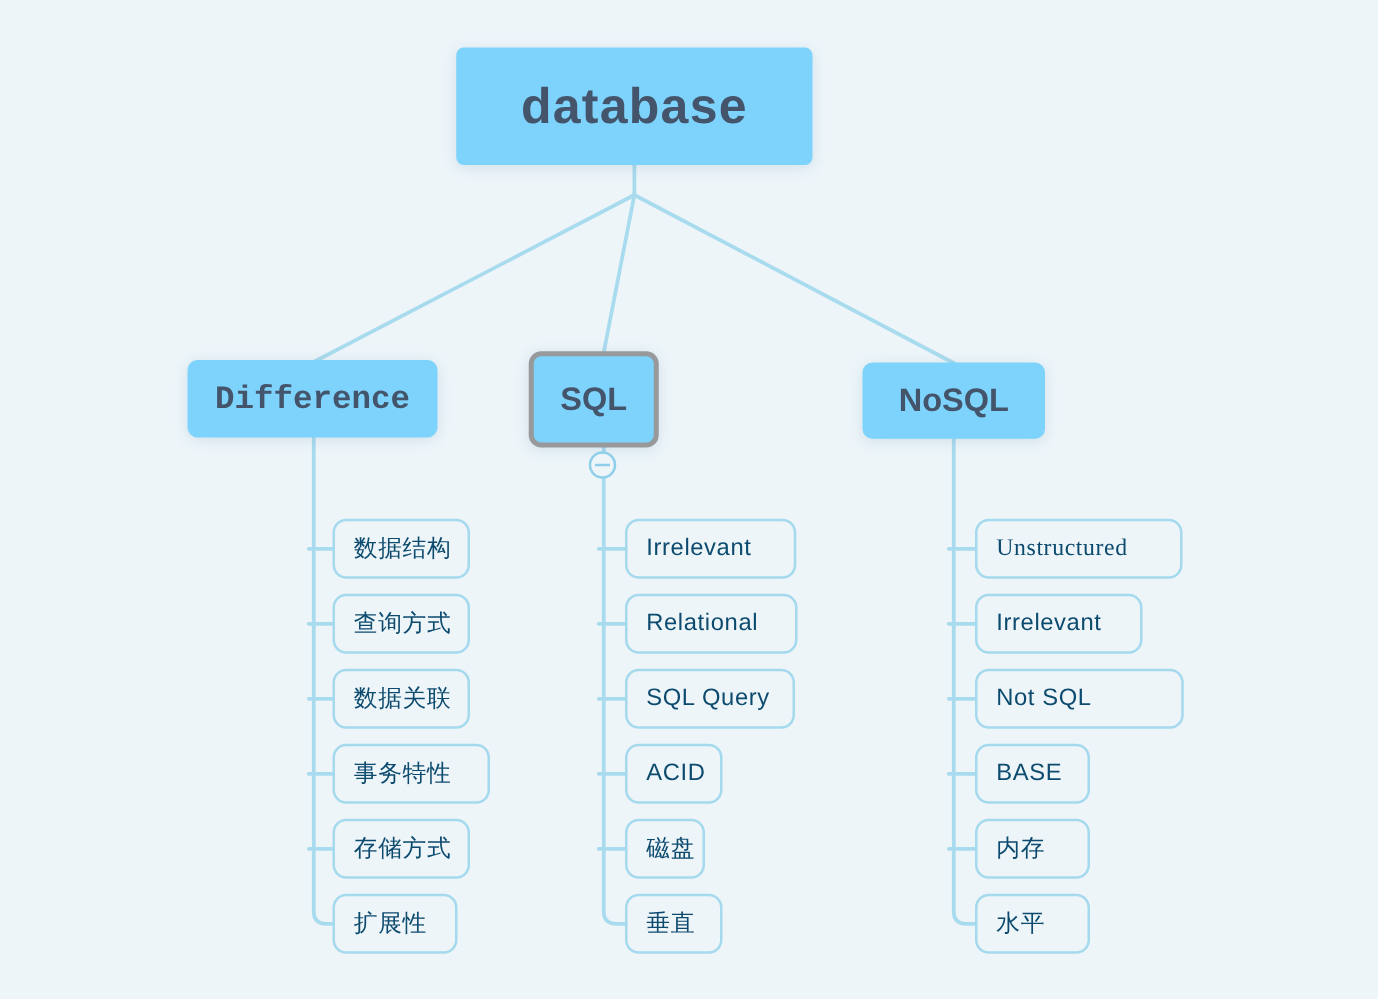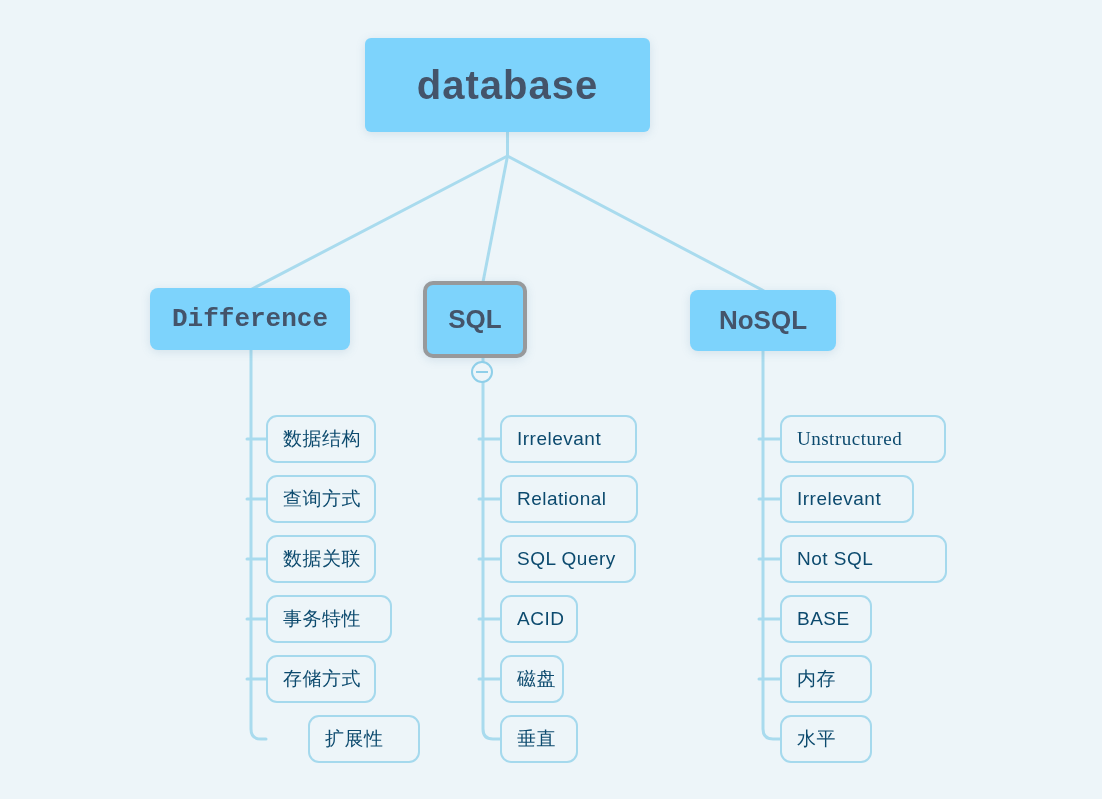--- a/index.html
+++ b/index.html
@@ -115,21 +115,21 @@
 
   <div class="collapse" style="left:471px;top:361px;">
     <span class="minus"></span>
   </div>
 
   <div class="node child-node" style="left:266px;top:415px;width:110px;">数据结构</div>
   <div class="node child-node" style="left:266px;top:475px;width:110px;">查询方式</div>
   <div class="node child-node" style="left:266px;top:535px;width:110px;">数据关联</div>
   <div class="node child-node" style="left:266px;top:595px;width:126px;">事务特性</div>
   <div class="node child-node" style="left:266px;top:655px;width:110px;">存储方式</div>
-  <div class="node child-node" style="left:266px;top:715px;width:112px;margin-left:42px;">扩展性</div>
+  <div class="node child-node" style="left:266px;top:715px;width:100px;">扩展性</div>
 
   <div class="node child-node" style="left:500px;top:415px;width:137px;">Irrelevant</div>
   <div class="node child-node" style="left:500px;top:475px;width:138px;padding-left:15px;">Relational</div>
   <div class="node child-node" style="left:500px;top:535px;width:136px;">SQL Query</div>
   <div class="node child-node" style="left:500px;top:595px;width:78px;">ACID</div>
   <div class="node child-node" style="left:500px;top:655px;width:64px;">磁盘</div>
   <div class="node child-node" style="left:500px;top:715px;width:78px;">垂直</div>
 
   <div class="node child-node" style="left:780px;top:415px;width:166px;font-family:Liberation Serif, serif;">Unstructured</div>
   <div class="node child-node" style="left:780px;top:475px;width:134px;">Irrelevant</div>

